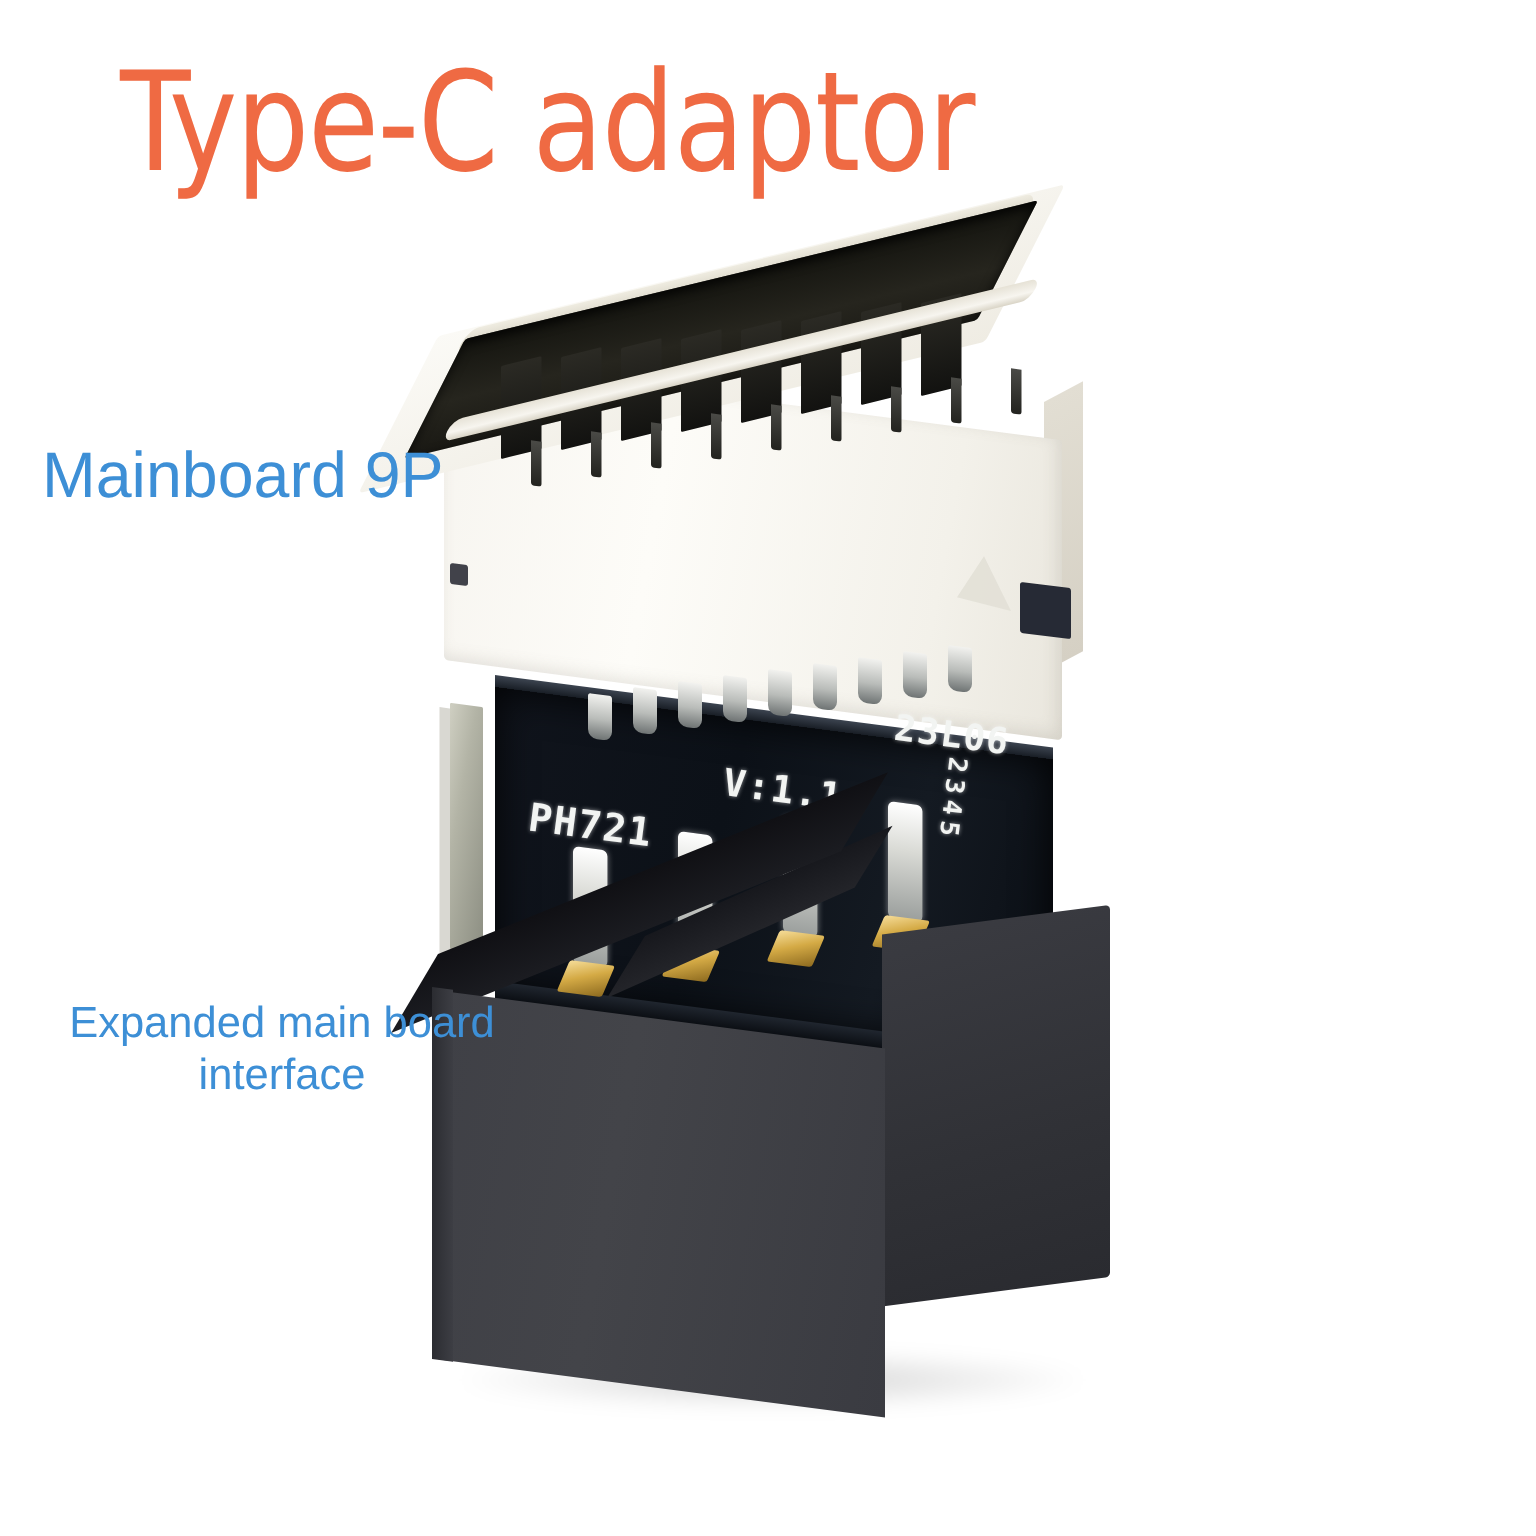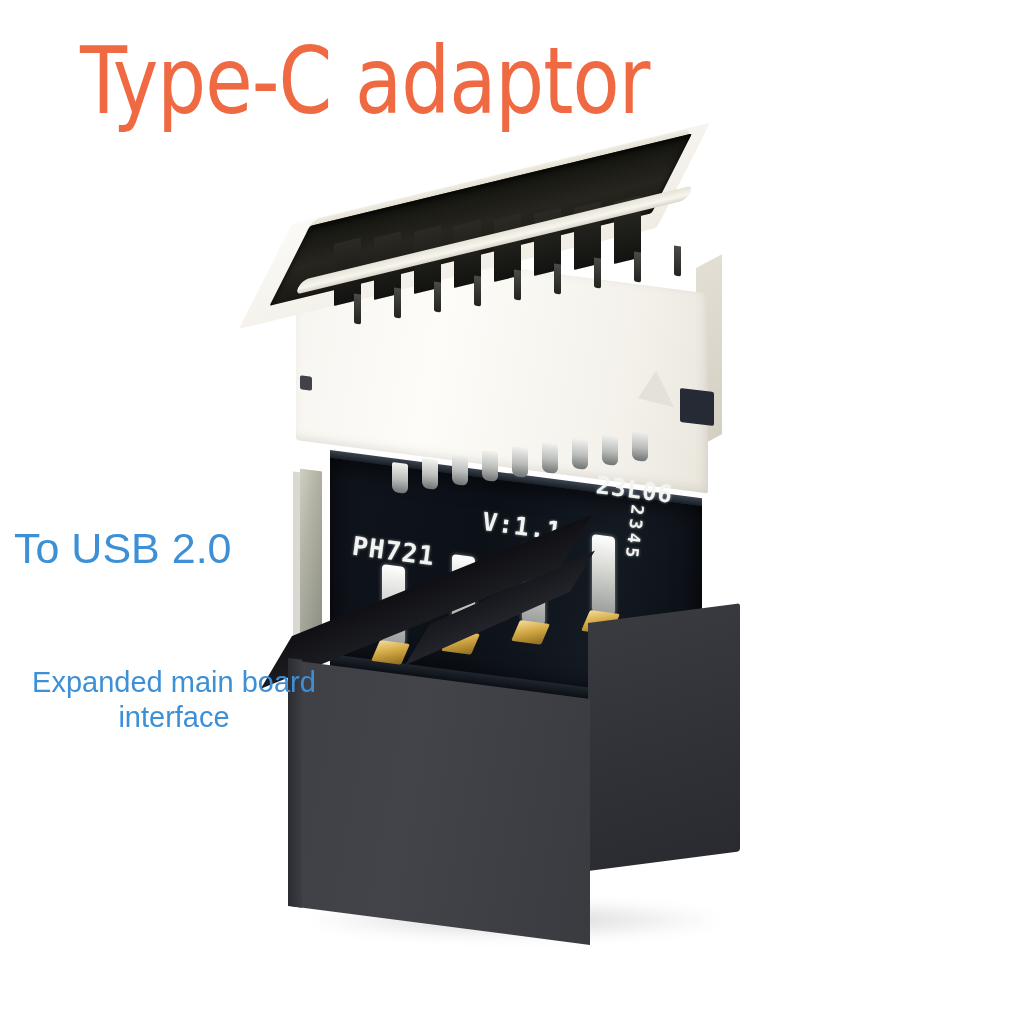--- a/index.html
+++ b/index.html
@@ -49,21 +49,21 @@
     left: 28px;
     top: 293px;
     font-size: 43px;
   }
   .lbl-usb {
     left: 14px;
     top: 524px;
     font-size: 43px;
   }
   .lbl-expanded {
-    left: 4px;
+    left: 18px;
     top: 665px;
     width: 340px;
     text-align: center;
     font-size: 29px;
     line-height: 1.22;
     white-space: normal;
   }
 
   .caption {
     position: absolute;
@@ -490,19 +490,19 @@
       <div class="hsg-top"></div>
       <div class="hsg-right"></div>
       <div class="hsg-front"></div>
       <div class="hsg-leftlip"></div>
     </div>
 
   </div>
 
   <div class="title">Type-C adaptor</div>
 
-
-  <div class="lbl lbl-usb">To USB 2.0</div>
+  <div class="lbl lbl-mainboard">Mainboard 9P</div>
+
 
   <div class="lbl lbl-expanded">Expanded main board interface</div>
 
 
 </div>
 
 </body></html>

